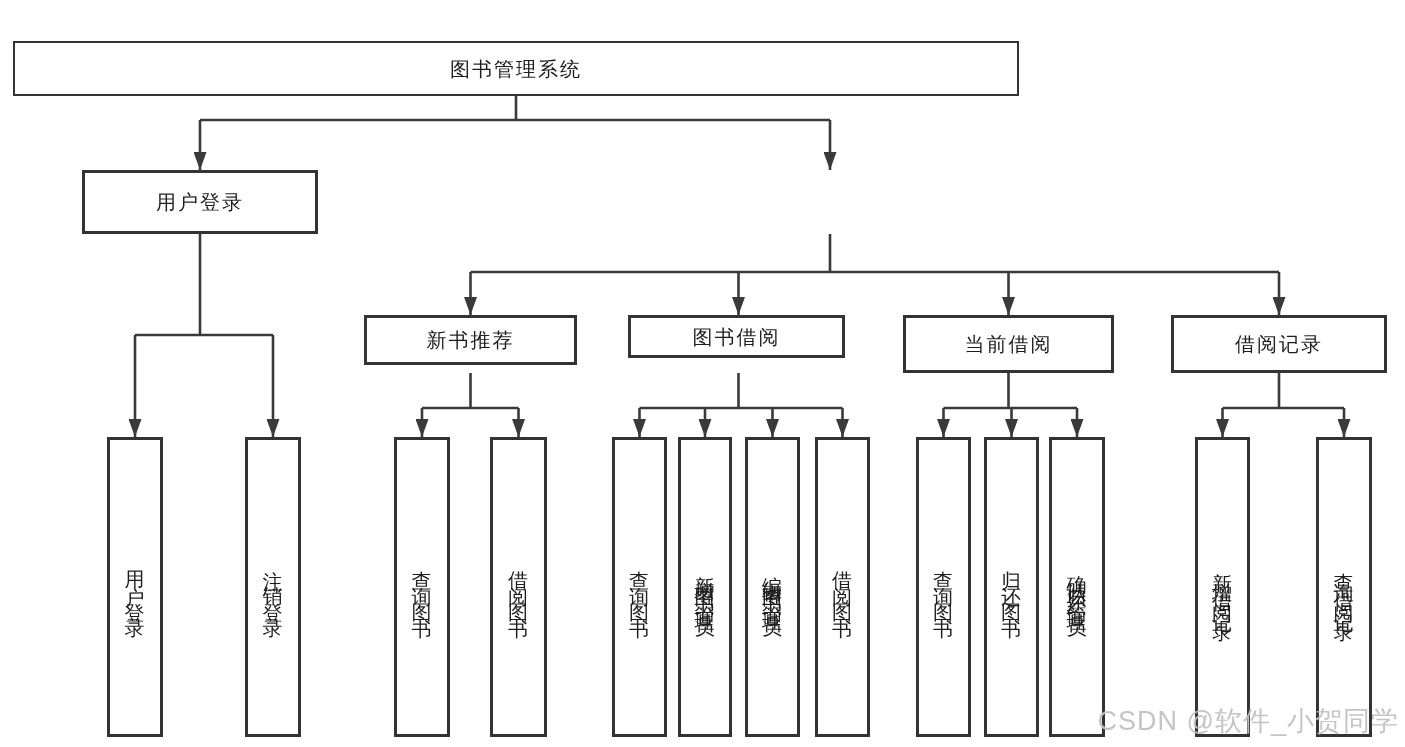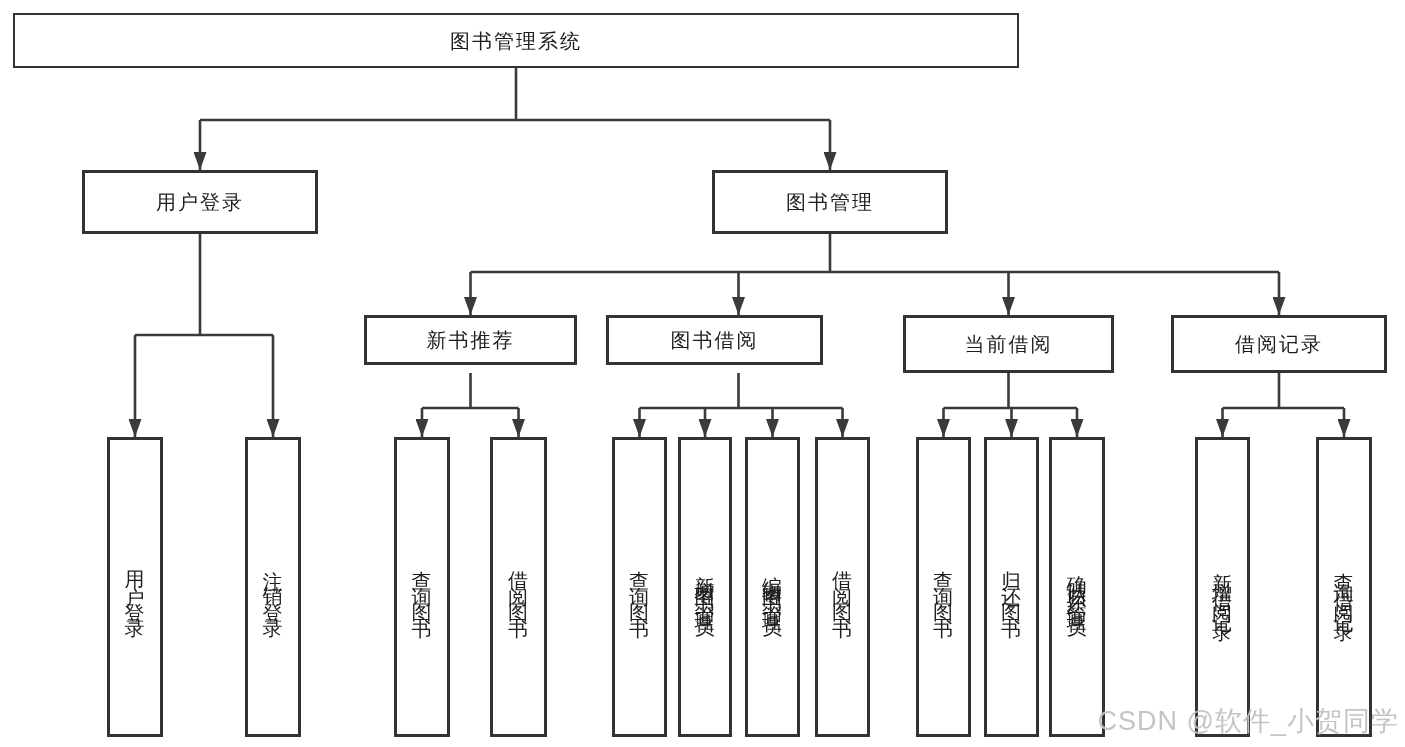--- a/index.html
+++ b/index.html
@@ -8,21 +8,21 @@
     font-family:"Liberation Sans","DejaVu Sans",sans-serif;color:#1d1d1d;
   }
   .wires{position:absolute;left:0;top:0;}
   .node{
     position:absolute;box-sizing:border-box;border:3px solid #333333;background:#ffffff;
     display:flex;align-items:center;justify-content:center;
   }
   .node .lbl{
     font-size:20px;line-height:1;color:#1d1d1d;letter-spacing:2px;white-space:nowrap;
   }
-  .root{border-width:2.5px;}
+  .root{border-width:2.5px;margin-top:28px;}
   .v .lbl{
     writing-mode:vertical-rl;text-orientation:mixed;letter-spacing:0;
   }
   .v.sp4 .lbl{letter-spacing:16px;}
   .v.sp6 .lbl{letter-spacing:10px;}
   .v.sp10 .lbl{letter-spacing:6px;}
   .watermark{
     position:absolute;right:6px;bottom:8px;font-size:27px;letter-spacing:1px;
     color:rgba(193,193,193,0.95);z-index:5;white-space:nowrap;
   }
@@ -70,28 +70,25 @@
     </g>
   </svg>
 
   <div class="node root" style="left:13px;top:13px;width:1006px;height:55px">
     <span class="lbl">图书管理系统</span>
   </div>
 
   <div class="node" style="left:82px;top:170px;width:236px;height:64px">
     <span class="lbl">用户登录</span>
   </div>
-  <div class="node" style="left:712px;top:170px;width:236px;height:64px">
-    <span class="lbl">图书管理</span>
-  </div>
 
   <div class="node" style="left:364px;top:315px;width:213px;height:50px">
     <span class="lbl">新书推荐</span>
   </div>
-  <div class="node" style="left:606px;top:315px;width:217px;height:50px">
+  <div class="node" style="left:628px;top:315px;width:217px;height:43px">
     <span class="lbl">图书借阅</span>
   </div>
   <div class="node" style="left:1171px;top:315px;width:216px;height:58px">
     <span class="lbl">借阅记录</span>
   </div>
   <div class="node" style="left:903px;top:315px;width:211px;height:58px">
     <span class="lbl">当前借阅</span>
   </div>
 
   <div class="node v sp4" style="left:107px;top:437px;width:56px;height:300px">

